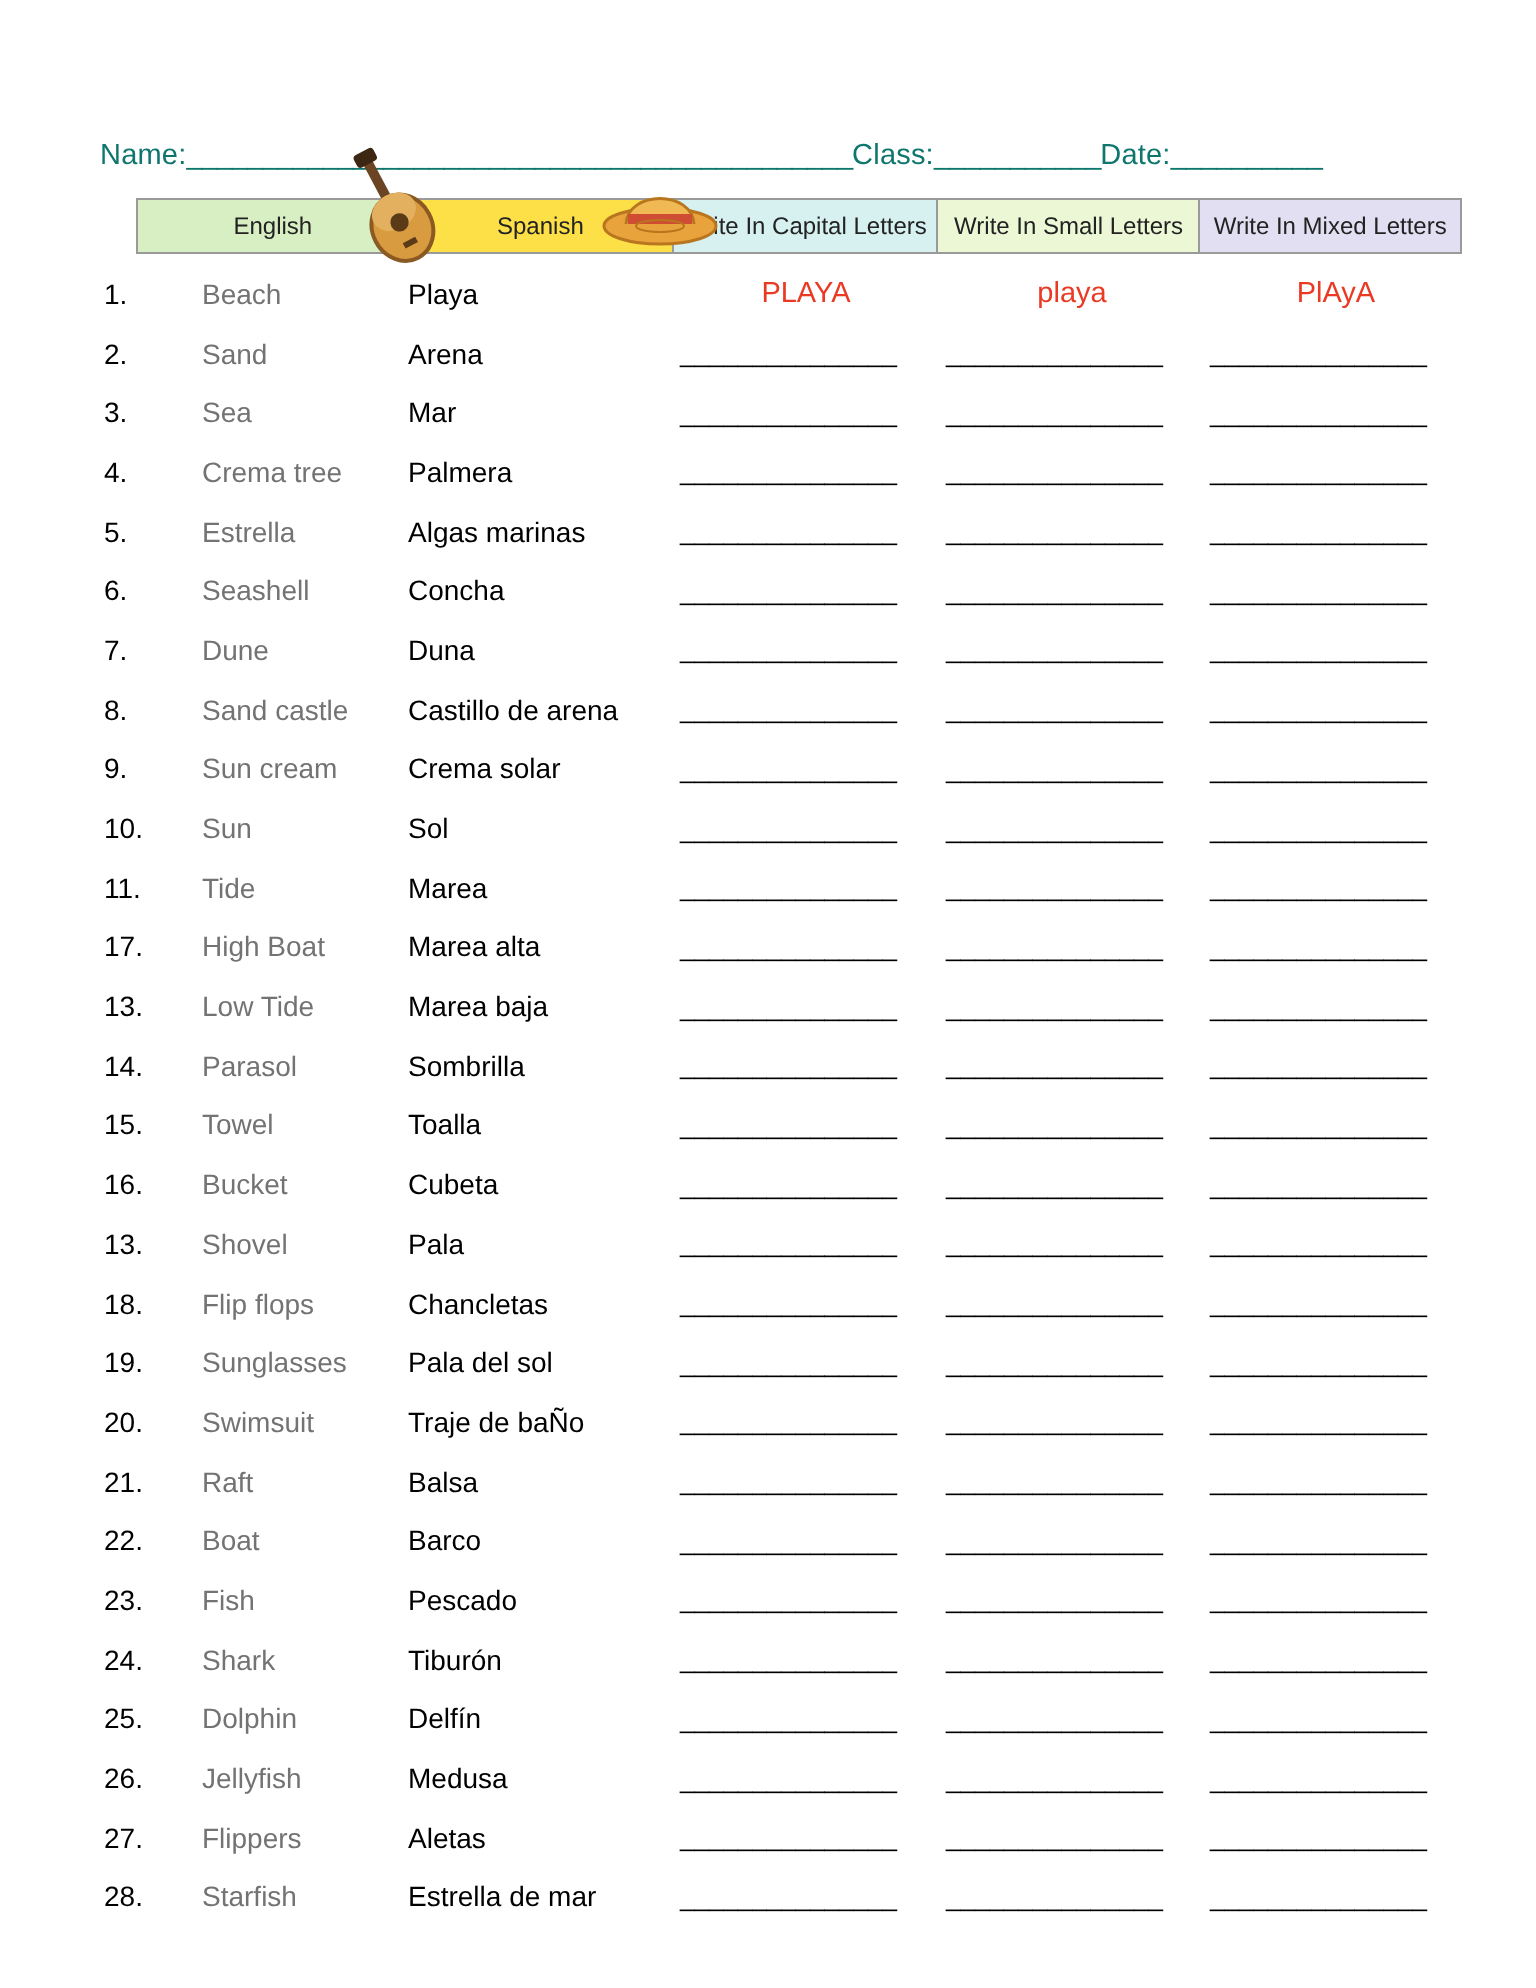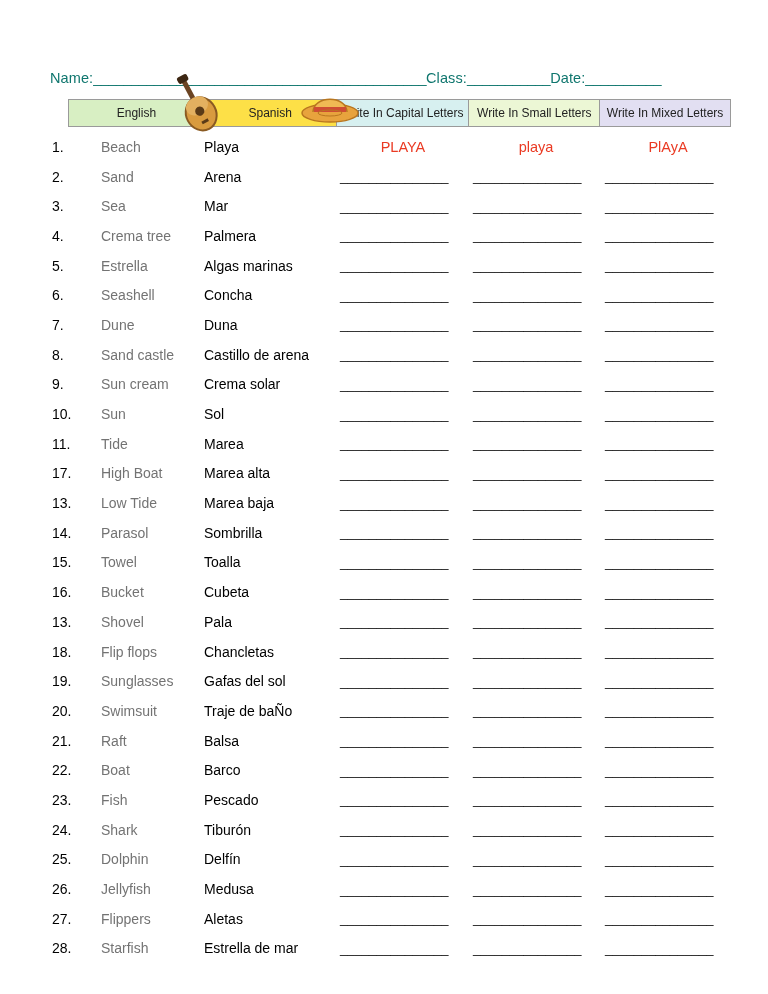--- a/index.html
+++ b/index.html
@@ -330,21 +330,21 @@
         <div class="num">18.</div>
         <div class="eng">Flip flops</div>
         <div class="spa">Chancletas</div>
         <div class="blank b1">_______________</div>
         <div class="blank b2">_______________</div>
         <div class="blank b3">_______________</div>
       </div>
       <div class="row">
         <div class="num">19.</div>
         <div class="eng">Sunglasses</div>
-        <div class="spa">Gafas del sol</div>
+        <div class="spa">Pala del sol</div>
         <div class="blank b1">_______________</div>
         <div class="blank b2">_______________</div>
         <div class="blank b3">_______________</div>
       </div>
       <div class="row">
         <div class="num">20.</div>
         <div class="eng">Swimsuit</div>
         <div class="spa">Traje de baÑo</div>
         <div class="blank b1">_______________</div>
         <div class="blank b2">_______________</div>

